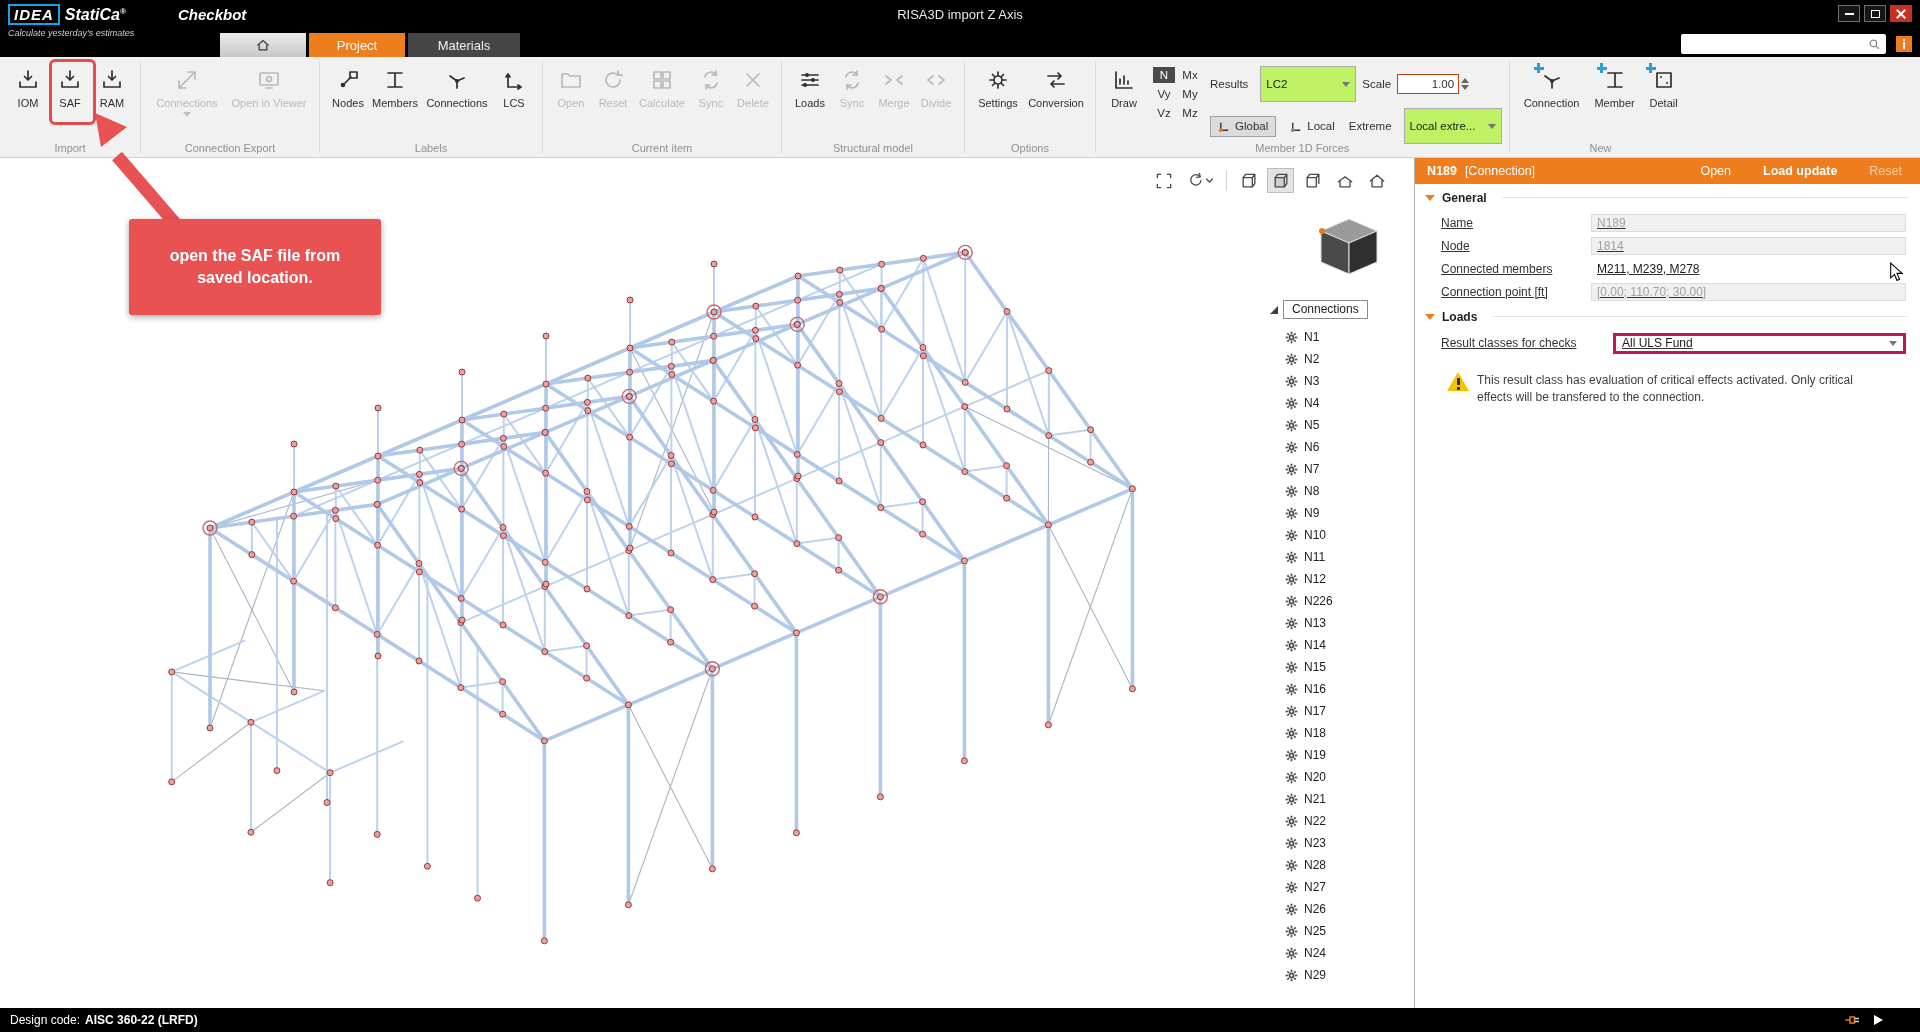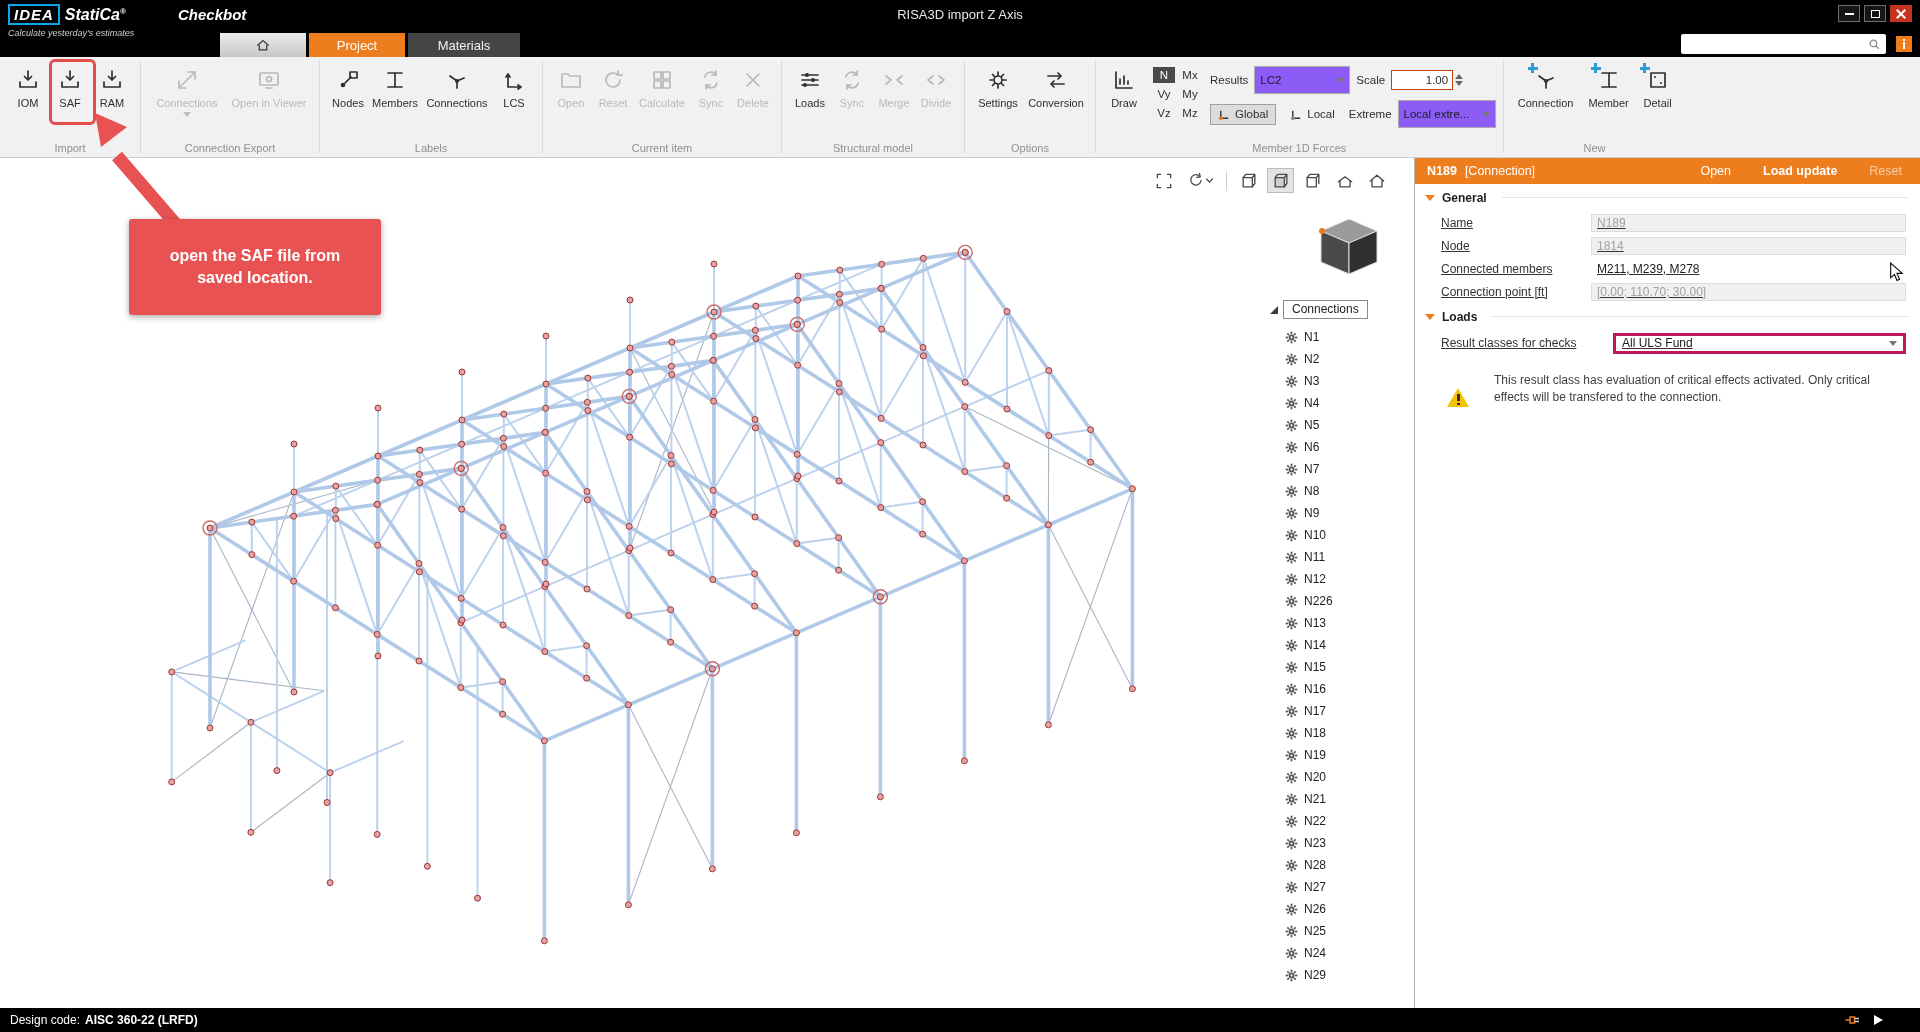--- a/index.html
+++ b/index.html
@@ -54,21 +54,21 @@
   .plusmark .ph { position:absolute; left:0; top:4px; width:10px; height:2.6px; background:#2d9fd8; }
   .plusmark .pv { position:absolute; left:3.7px; top:0; width:2.6px; height:10px; background:#2d9fd8; }
 
   
   .mf-inner { display:flex; gap:8px; align-items:flex-start; }
   .mf-grid { display:grid; grid-template-columns:22px 24px; grid-auto-rows:16px; column-gap:3px; row-gap:3px; margin-top:5px; font-size:11.5px; color:#2f2f2f; }
   .mf-cell { display:flex; align-items:center; justify-content:center; }
   .mf-cell.sel { background:#4a4a4a; color:#fff; }
   .mf-ctrl { display:flex; flex-direction:column; gap:6px; margin-top:4px; }
   .mf-row { display:flex; align-items:center; gap:6px; font-size:11.5px; color:#2f2f2f; }
-  .mini-select { height:28px; border:1px solid #ababab; background:#8b5cf6; display:flex; align-items:center; padding:0 5px; font-size:11.5px; color:#1c1c1c; }
+  .mini-select { height:36px; border:1px solid #ababab; background:#bef264; display:flex; align-items:center; padding:0 5px; font-size:11.5px; color:#1c1c1c;margin-left:6px; }
   .mini-select .caret { margin-left:auto; }
   .spinbox { display:flex; align-items:center; }
   .spinval { width:62px; height:20px; border:1px solid #c2410c; background:#fff; text-align:right; padding:0 4px; line-height:18px; }
   .spin-arrows { display:flex; flex-direction:column; gap:2px; margin-left:2px; }
   .tri-up { width:0; height:0; border-left:4px solid transparent; border-right:4px solid transparent; border-bottom:5px solid #666; }
   .tri-dn { width:0; height:0; border-left:4px solid transparent; border-right:4px solid transparent; border-top:5px solid #666; }
   .toggle { display:flex; align-items:center; gap:4px; height:21px; padding:0 7px; font-size:11.5px; color:#2f2f2f; background:transparent; border:1px solid transparent; font-family:inherit; }
   .toggle.pressed { background:#dcdcdc; border-color:#a0a0a0; }
 
   
@@ -99,21 +99,21 @@
   .phead-actions .lnk.dim { color:rgba(255,255,255,.6); }
   .psec { display:flex; align-items:center; gap:7px; height:27px; padding-left:10px; font-weight:bold; font-size:12px; color:#1e1e1e; }
   .psec:after { content:""; flex:1; height:1px; background:#e4e4e4; margin:0 12px 0 8px; }
   .tri-orange { width:0; height:0; border-left:5px solid transparent; border-right:5px solid transparent; border-top:6px solid #ee7d1d; }
   .prow { display:flex; align-items:center; height:23px; padding-left:26px; font-size:12px; color:#333;text-decoration:underline; }
   .plabel { width:150px; }
   .pfield { flex:1; margin-right:14px; height:18px; line-height:16px; font-size:12px; border:1px solid #dcdcdc; background:#f0f0f0; color:#a2a2a2; padding:0 5px; white-space:nowrap; overflow:hidden; }
   .pfield.editable { background:#fff; border-color:#fff; color:#1a1a1a; }
   .pselect { flex:1; margin-right:14px; height:21px; border:3px solid #be185d; background:#fff; display:flex; align-items:center; font-size:12px; color:#1a1a1a; padding:0 6px; }
   .pselect .caret { margin-left:auto; }
-  .pwarn { display:flex; gap:25px; padding:16px 24px 0 32px;align-items:flex-end; }
+  .pwarn { display:flex; gap:8px; padding:16px 24px 0 32px; }
   .pwarn-text { font-size:12px; color:#3f3f3f; line-height:1.45; max-width:404px; }
   .warn-tri { width:0; height:0; border-left:11px solid transparent; border-right:11px solid transparent; border-bottom:19px solid #f5c400; position:relative; }
   .warn-tri .bang { position:absolute; left:-1.5px; top:6px; width:3px; height:7px; background:#2e2e2e; }
   .warn-tri .bangdot { position:absolute; left:-1.5px; top:15px; width:3px; height:2.5px; background:#2e2e2e; }
 
   
   .statusbar { position:absolute; bottom:0; left:0; right:0; height:24px; background:#000; color:#fff; display:flex; align-items:center; padding:0 10px; font-size:12px; z-index:10; }
   .statusbar b { margin-left:5px; font-weight:bold; }
   .status-icons { margin-left:auto; display:flex; align-items:center; gap:10px; margin-right:26px; }
 

